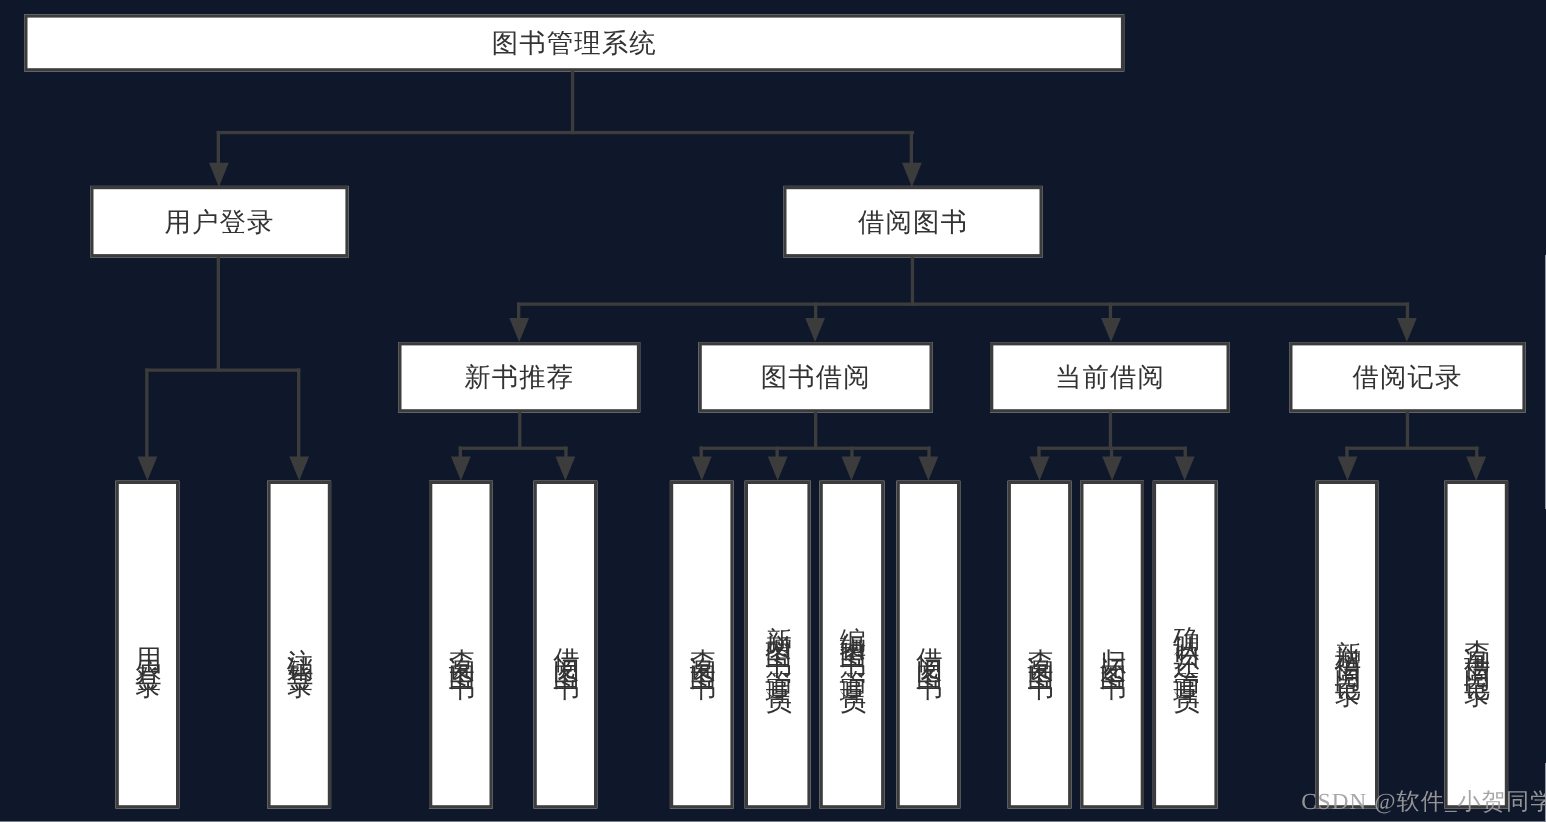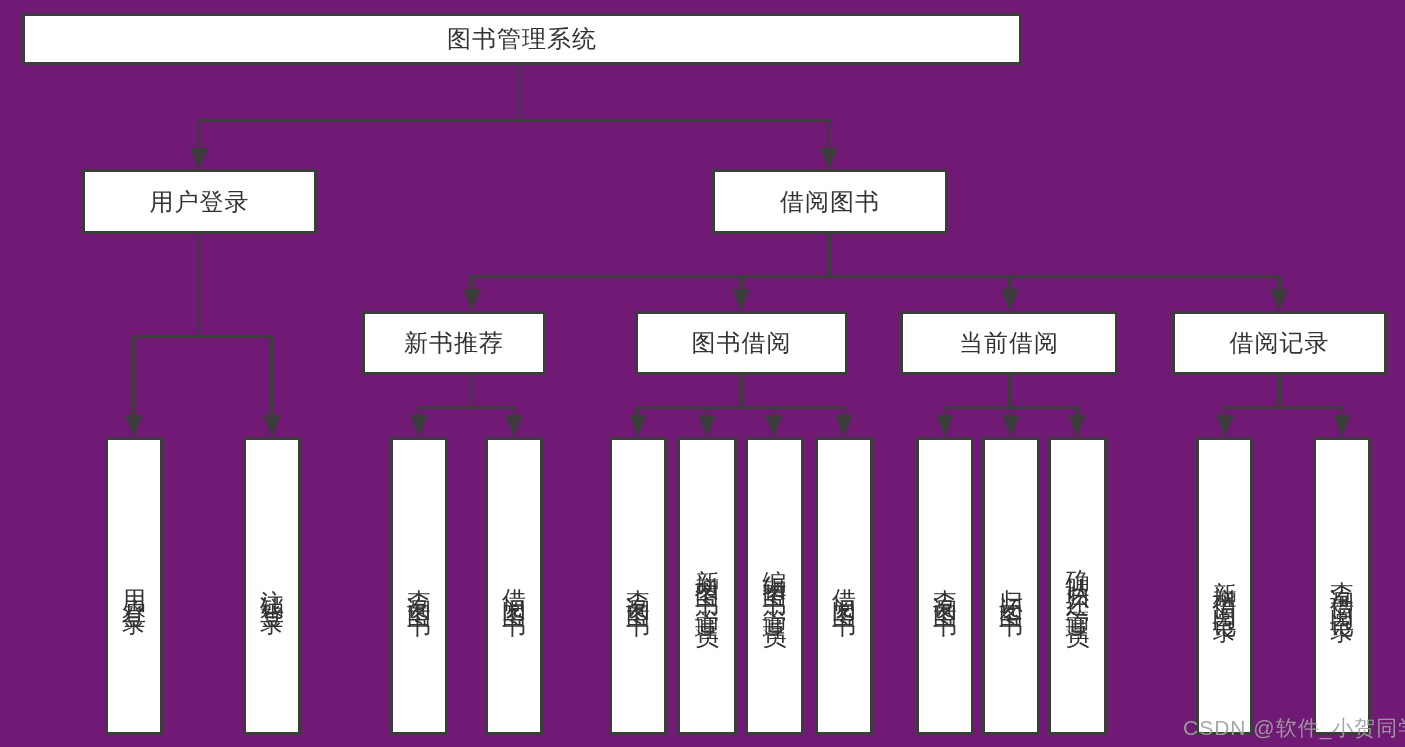--- a/index.html
+++ b/index.html
@@ -1,21 +1,21 @@
 <!DOCTYPE html>
 <html><head>
 <meta charset="utf-8">
 <style>
   html, body { margin: 0; padding: 0; background: #ffffff; }
   .canvas {
     position: relative;
     width: 1405px;
     height: 747px;
-    background: #701a75;
-    font-family: Liberation Sans, sans-serif;
+    background: #0f172a;
+    font-family: Liberation Serif, serif;
     overflow: hidden;
   }
   .box {
     position: absolute;
     box-sizing: border-box;
     border: 3px solid #3c3c3c;
     background: #ffffff;
     display: flex;
     align-items: center;
     justify-content: center;
@@ -80,21 +80,21 @@
   <div class="hline" style="left:470px; top:275px; width:811px;"></div>
   <div class="vline" style="left:470px; top:275px; height:16px;"></div>
   <div class="arrow" style="left:463px; top:289px;"></div>
   <div class="vline" style="left:740px; top:275px; height:16px;"></div>
   <div class="arrow" style="left:732px; top:289px;"></div>
   <div class="vline" style="left:1008px; top:275px; height:16px;"></div>
   <div class="arrow" style="left:1001px; top:289px;"></div>
   <div class="vline" style="left:1278px; top:275px; height:16px;"></div>
   <div class="arrow" style="left:1270px; top:289px;"></div>
 
-  <div class="box" style="left:362px; top:311px; width:184px; height:64px;">新书推荐</div>
+  <div class="box" style="left:362px; top:311px; width:220px; height:64px;">新书推荐</div>
   <div class="box" style="left:635px; top:311px; width:213px; height:64px;">图书借阅</div>
   <div class="box" style="left:900px; top:311px; width:218px; height:64px;">当前借阅</div>
   <div class="box" style="left:1172px; top:311px; width:215px; height:64px;">借阅记录</div>
 
   <div class="vline" style="left:471px; top:373px; height:36px;"></div>
   <div class="hline" style="left:417px; top:406px; width:99px;"></div>
   <div class="vline" style="left:417px; top:406px; height:11px;"></div>
   <div class="arrow" style="left:410px; top:415px;"></div>
   <div class="vline" style="left:513px; top:406px; height:11px;"></div>
   <div class="arrow" style="left:505px; top:415px;"></div>

